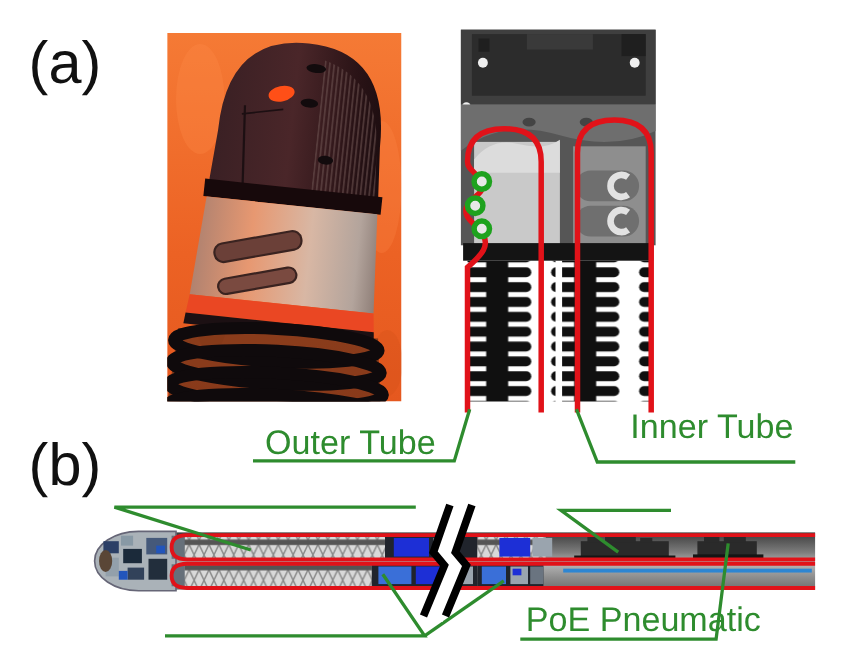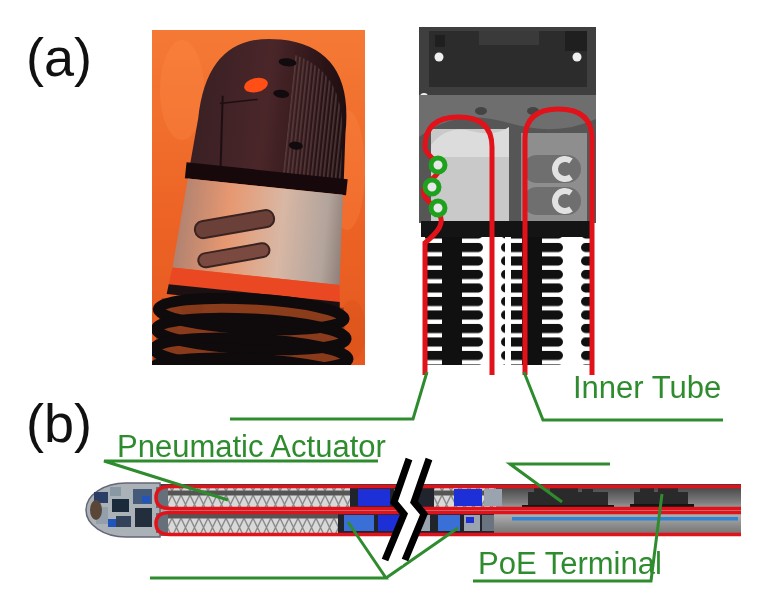--- a/index.html
+++ b/index.html
@@ -210,17 +210,17 @@
       <path d="M386,578 L458,528"></path>
       <path d="M610,464 L510,464 L562,502"></path>
       <path d="M473,581 L651,581 L662,494"></path>
     </g>
 
     <polyline points="419,458 404,503 414,515 394,562" fill="none" stroke="#ffffff" stroke-width="18"></polyline>
     <polyline points="409,459 394,502 404,514 385,560" fill="none" stroke="#000000" stroke-width="7"></polyline>
     <polyline points="429,459 414,502 424,514 405,560" fill="none" stroke="#000000" stroke-width="7"></polyline>
   </svg>
 
+  <div class="lbl" style="left:241px;top:387px;">Outer Tube</div>
   <div class="lbl" style="left:557px;top:372px;margin-left:16px;">Inner Tube</div>
-  <div class="lbl" style="left:117px;top:431px;">Pneumatic Actuator</div>
-  <div class="lbl" style="left:478px;top:548px;">PoE Terminal</div>
+  <div class="lbl" style="left:478px;top:548px;">PoE Pneumatic</div>
 
 </div>
 
 </body></html>

